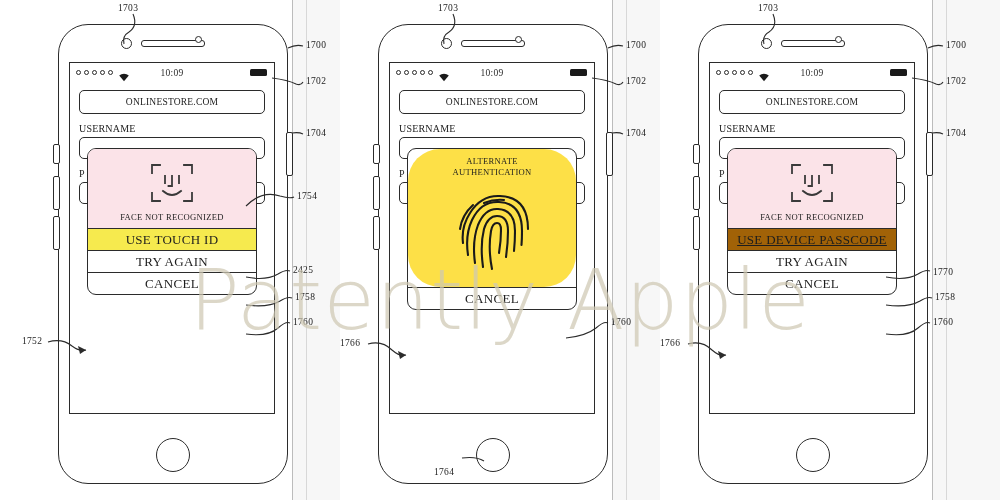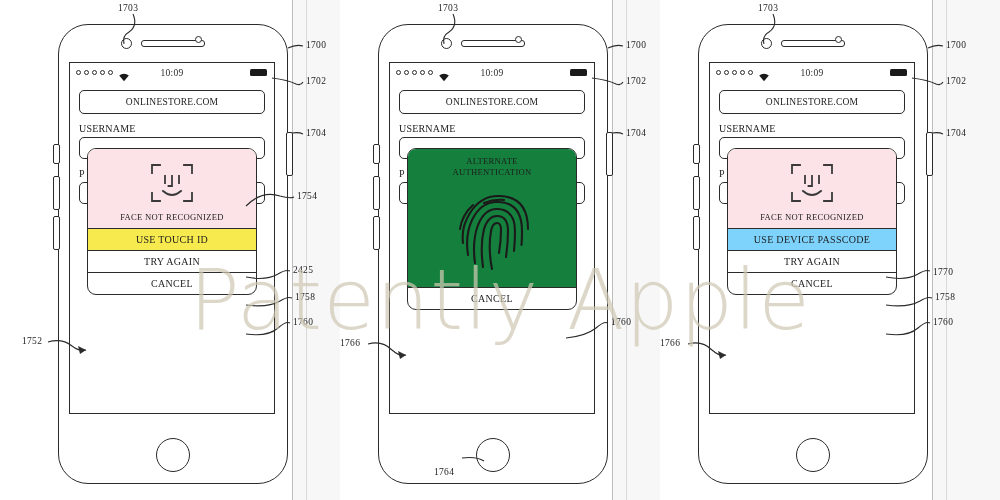--- a/index.html
+++ b/index.html
@@ -116,21 +116,21 @@
     width:168px;
     border:1.4px solid #2b2b2b;border-radius:9px;
     background:#fff;overflow:hidden;z-index:20;
   }
   .dlg-art{
     position:relative;
     display:flex;flex-direction:column;align-items:center;justify-content:center;
   }
   .dlg-row{
     height:21px;display:flex;align-items:center;justify-content:center;
-    font-size:10px;color:#1d1d1d;letter-spacing:.3px;
+    font-size:13px;color:#1d1d1d;letter-spacing:.3px;
     border-top:1.2px solid #2b2b2b;
     white-space:nowrap;
   }
   .dlg-caption{
     font-size:8.6px;color:#1d1d1d;letter-spacing:.3px;
     text-align:center;padding:3px 0 6px 0;white-space:nowrap;
   }
 
   
   .faceart{width:56px;height:48px;position:relative;margin:10px auto 2px auto;}
@@ -254,21 +254,21 @@
       </div>
       <div class="screen-body">
         <div class="urlbar">ONLINESTORE.COM</div>
         <div class="field-label">USERNAME</div>
         <div class="field-box"></div>
         <div class="field-label">P</div>
         <div class="field-box"></div>
       </div>
 
       <div class="dialog" style="top:86px;">
-        <div class="dlg-art" style="background:#15803d;padding:6px 0 8px 0;">
+        <div class="dlg-art" style="background:#fde047;padding:6px 0 8px 0;border-radius:32px;">
           <div class="dlg-caption" style="padding:1px 0 0 0;line-height:1.25;">ALTERNATE</div>
           <div class="dlg-caption" style="padding:0 0 2px 0;line-height:1.25;">AUTHENTICATION</div>
           <div>
             <svg width="96" height="96" viewBox="0 0 96 96">
               <g fill="none" stroke="#1a1a1a" stroke-width="2.1" stroke-linecap="round">
                 <path d="M48 90 Q44 70 47 52 Q48.5 44 53 44 Q57 44 57 51 Q57 62 55 74"></path>
                 <path d="M39 88 Q36 66 40 50 Q44 37 53 37 Q64 37 64 52 Q64 64 62 78"></path>
                 <path d="M31 84 Q28 62 34 46 Q41 29 54 30 Q71 31 71 52 Q71 62 70 72"></path>
                 <path d="M24 76 Q21 56 28 41 Q37 22 55 23 Q78 24 78 52 Q78 60 77.5 66"></path>
                 <path d="M19 64 Q17 48 26 34 Q37 16 56 17 Q84 18 84 50"></path>
@@ -330,21 +330,21 @@
                 <path d="M48 34 L48 42 L40 42"></path>
                 <path d="M21 17 L21 24"></path>
                 <path d="M35 17 L35 24"></path>
                 <path d="M28 17 L28 27 L24.5 27"></path>
                 <path d="M19 32 Q28 40 37 32"></path>
               </g>
             </svg>
           </div>
           <div class="dlg-caption">FACE  NOT RECOGNIZED</div>
         </div>
-        <div class="dlg-row" style="background:#7dd3fc;">USE DEVICE PASSCODE</div>
+        <div class="dlg-row" style="background:#a16207;text-decoration:underline;">USE DEVICE PASSCODE</div>
         <div class="dlg-row">TRY AGAIN</div>
         <div class="dlg-row">CANCEL</div>
       </div>
     </div>
   </div>
 
   <svg class="leaders">
     <g fill="none" stroke="#2b2b2b" stroke-width="1.1">
 
       <path d="M133 14 Q138 26 129 32 Q122 36 124 44"></path>

